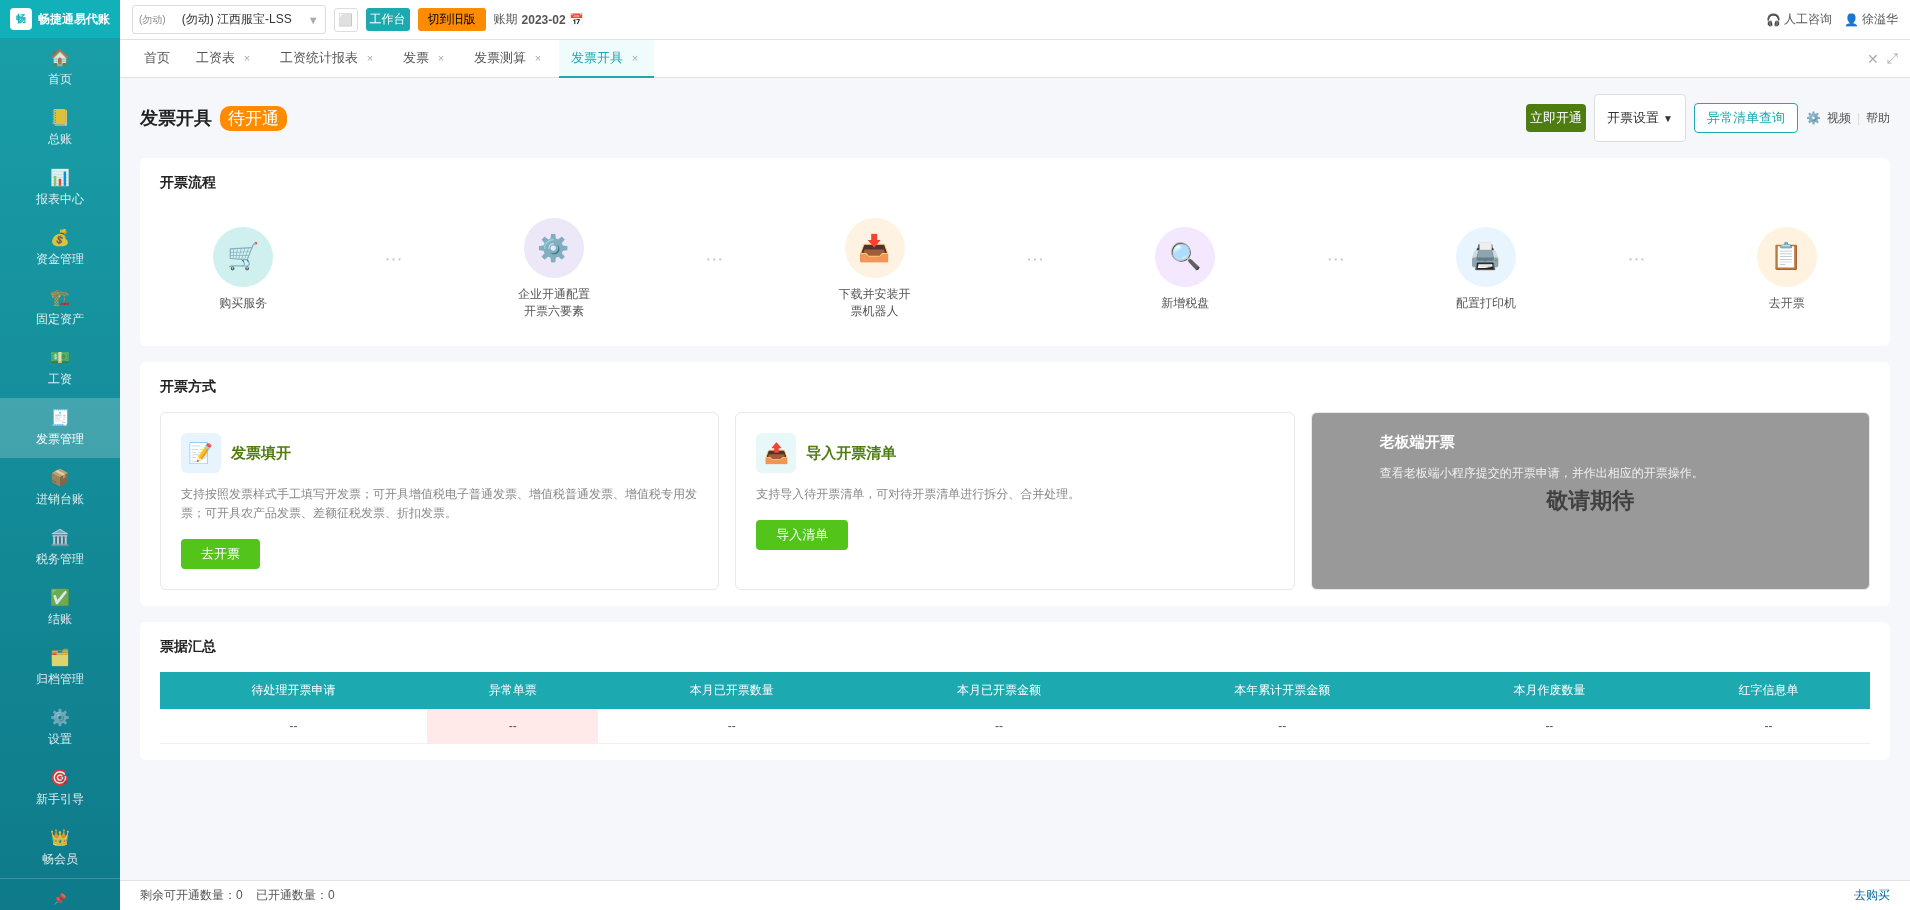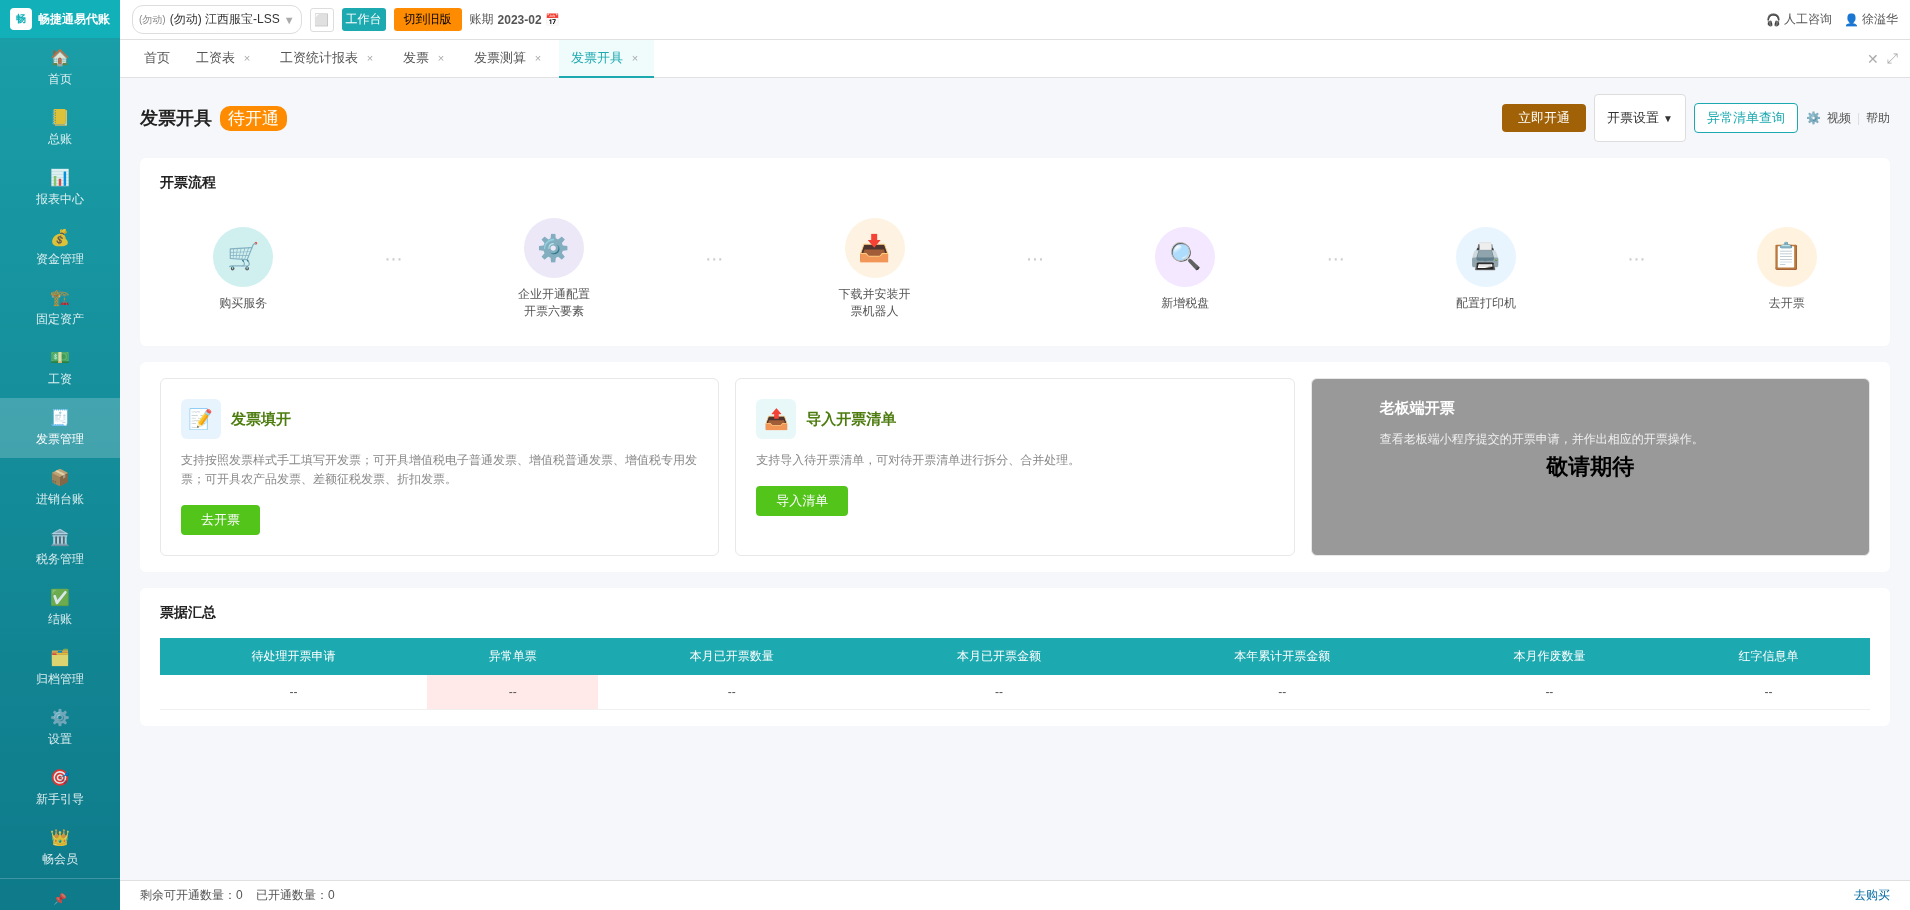--- a/index.html
+++ b/index.html
@@ -100,27 +100,27 @@
       flex-shrink: 0;
     }
     .topbar-left {
       display: flex;
       align-items: center;
       gap: 8px;
     }
     .company-selector {
       display: flex;
       align-items: center;
-      gap: 4px;
+      gap: 16px;
       font-size: 12px;
       color: #333;
       cursor: pointer;
       padding: 5px 6px;
       border: 1px solid #ddd;
-      border-radius: 11px;
+      border-radius: 3px;
     }
     .company-selector span { color: #888; font-size: 11px; }
     .icon-btn {
       width: 24px; height: 24px;
       display: flex; align-items: center; justify-content: center;
       border: 1px solid #ddd;
       border-radius: 3px;
       cursor: pointer;
       background: #fff;
       font-size: 12px;
@@ -239,23 +239,23 @@
       font-size: 17px;
       padding: 1px 8px;
       border-radius: 10px;
     }
     .page-actions {
       display: flex;
       align-items: center;
       gap: 8px;
     }
     .btn-primary {
-      background: #a16207;
+      background: #4d7c0f;
       color: white;
-      padding: 5px 16px;
+      padding: 5px 4px;
       border-radius: 4px;
       font-size: 13px;
       cursor: pointer;
       border: none;
     }
     .btn-outline {
       background: white;
       color: #333;
       padding: 14px 12px;
       border-radius: 4px;
@@ -379,21 +379,21 @@
       border-radius: 4px;
       font-size: 13px;
       cursor: pointer;
       display: inline-block;
     }
     .method-overlay-text {
       position: absolute;
       top: 50%;
       left: 50%;
       transform: translate(-50%, -50%);
-      color: #000000;
+      color: #404040;
       font-size: 22px;
       font-weight: bold;
       white-space: nowrap;
     }
     .method-card-gray-content {
       color: white;
       margin-left: 48px;
     }
     .method-card-gray-content .method-title { color: white; }
     .method-card-gray-content .method-desc { color: rgba(255,255,255,0.85); }
@@ -645,20 +645,21 @@
           <div class="process-icon" style="background:#fff3e0;">
             <span style="font-size:26px;">📋</span>
           </div>
           <span class="process-label">去开票</span>
         </div>
 
       </div>
     </div>
 
     <div class="section">
+      <div class="section-title">开票方式</div>
       <div class="methods-grid">
 
         <div class="method-card">
           <div class="method-header">
             <div class="method-icon" style="background:#e8f4fd;">📝</div>
             <span class="method-title">发票填开</span>
           </div>
           <p class="method-desc">支持按照发票样式手工填写开发票；可开具增值税电子普通发票、增值税普通发票、增值税专用发票；可开具农产品发票、差额征税发票、折扣发票。</p>
           <div class="method-btn">去开票</div>
         </div>

